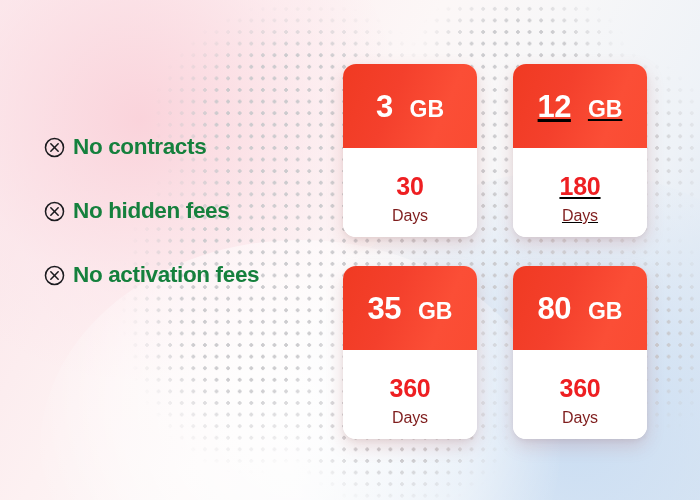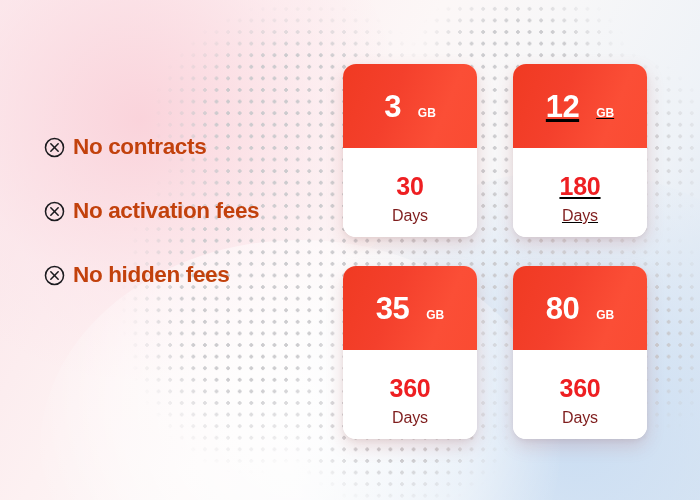--- a/index.html
+++ b/index.html
@@ -110,21 +110,21 @@
   .x-circle-icon {
     flex: 0 0 auto;
     width: 21px;
     height: 21px;
     margin-right: 8px;
     display: block;
   }
   .benefit-label {
     font-size: 22.5px;
     font-weight: bold;
-    color: #c2410c;
+    color: #15803d;
     letter-spacing: -0.35px;
     white-space: nowrap;
     line-height: 1;
   }
 
   
   .cards {
     position: absolute;
     left: 343px;
     top: 64px;
@@ -155,21 +155,21 @@
   .data-amount {
     color: #ffffff;
     font-weight: bold;
     font-size: 31px;
     letter-spacing: -0.6px;
     line-height: 1;
     display: flex;
     align-items: baseline;
   }
   .data-unit {
-    font-size: 12px;
+    font-size: 23px;
     font-weight: bold;
     letter-spacing: 0px;
     margin-left: 17px;
   }
 
   .card-bottom {
     height: 89px;
     background: #ffffff;
     display: flex;
     flex-direction: column;
@@ -216,30 +216,30 @@
       <span class="benefit-label">No contracts</span>
     </div>
 
 
     <div class="benefit-row">
       <svg class="x-circle-icon" viewBox="0 0 24 24">
         <circle cx="12" cy="12" r="10.3" fill="none" stroke="#1b1b1f" stroke-width="1.75"></circle>
         <line x1="7.8" y1="7.8" x2="16.2" y2="16.2" stroke="#1b1b1f" stroke-width="1.75" stroke-linecap="round"></line>
         <line x1="16.2" y1="7.8" x2="7.8" y2="16.2" stroke="#1b1b1f" stroke-width="1.75" stroke-linecap="round"></line>
       </svg>
-      <span class="benefit-label">No activation fees</span>
+      <span class="benefit-label">No hidden fees</span>
     </div>
 
     <div class="benefit-row">
       <svg class="x-circle-icon" viewBox="0 0 24 24">
         <circle cx="12" cy="12" r="10.3" fill="none" stroke="#1b1b1f" stroke-width="1.75"></circle>
         <line x1="7.8" y1="7.8" x2="16.2" y2="16.2" stroke="#1b1b1f" stroke-width="1.75" stroke-linecap="round"></line>
         <line x1="16.2" y1="7.8" x2="7.8" y2="16.2" stroke="#1b1b1f" stroke-width="1.75" stroke-linecap="round"></line>
       </svg>
-      <span class="benefit-label">No hidden fees</span>
+      <span class="benefit-label">No activation fees</span>
     </div>
 
   </div>
 
   <div class="cards">
 
     <div class="plan-card pos-0">
       <div class="card-top">
         <span class="data-amount">
             <span>3</span>

